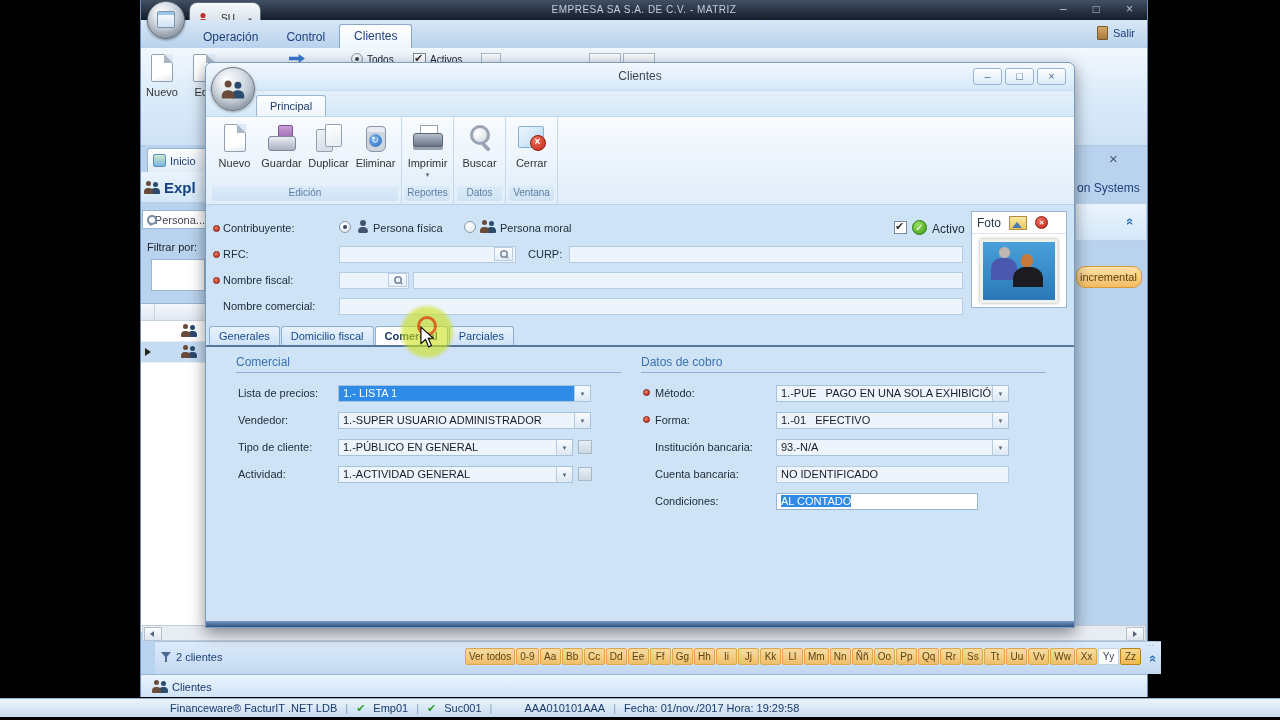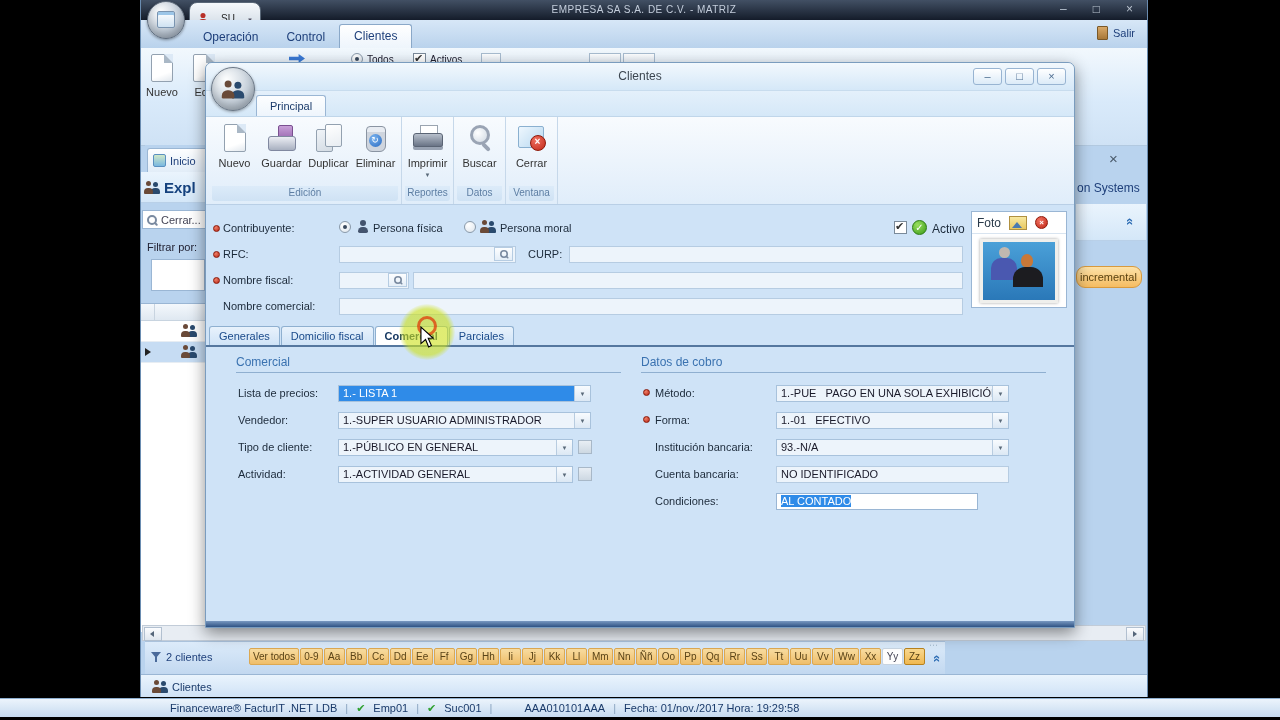--- a/index.html
+++ b/index.html
@@ -54,21 +54,21 @@
   .rp-strip .chevron-up{position:absolute;right:12px;top:10px;}
   .incremental-btn{position:absolute;top:266px;left:935px;width:66px;height:22px;background:linear-gradient(#fde2a8,#f5bc62);border:1px solid #d89a3e;border-radius:9px;font-size:11px;color:#5a4210;line-height:20px;padding-left:3px;overflow:hidden;box-sizing:border-box;}
   
   .hscroll{position:absolute;top:625px;left:1px;width:1004px;height:16px;background:#e8edf3;border:1px solid #c2ccd8;box-sizing:border-box;}
   .harrow{position:absolute;top:1px;width:16px;height:12px;background:linear-gradient(#fbfcfe,#dfe6ee);border:1px solid #b2c0d0;}
   .harrow.left{left:1px;} .harrow.right{right:1px;}
   .harrow i{position:absolute;top:3px;width:0;height:0;border-top:3px solid transparent;border-bottom:3px solid transparent;}
   .harrow.left i{left:5px;border-right:4px solid #55667a;}
   .harrow.right i{left:6px;border-left:4px solid #55667a;}
   
-  .bottom-panel{position:absolute;top:641px;left:4px;width:800px;height:33px;background:linear-gradient(#dcebfa,#c2d8f0);border-top:1px solid #aac2dc;box-sizing:border-box;padding-left:12px;}
+  .bottom-panel{position:absolute;top:641px;left:14px;width:1006px;height:33px;background:linear-gradient(#dcebfa,#c2d8f0);border-top:1px solid #aac2dc;box-sizing:border-box;padding-left:12px;}
   .count{position:absolute;left:6px;top:9px;display:flex;gap:5px;align-items:center;font-size:11px;color:#1e3f7a;}
   .glyph-funnel{width:10px;height:10px;position:relative;}
   .glyph-funnel::before{content:"";position:absolute;left:0;top:0;border-left:5px solid transparent;border-right:5px solid transparent;border-top:6px solid #4a6a9a;}
   .glyph-funnel::after{content:"";position:absolute;left:4px;top:4px;width:2px;height:6px;background:#4a6a9a;}
   .alphabet{position:absolute;right:20px;top:6px;display:flex;align-items:center;}
   .abtn{height:15px;line-height:15px;padding:0 3px;margin-left:1px;font-size:10px;color:#5a4418;background:linear-gradient(#f8dca0,#efbe6a);border:1px solid #dca852;border-radius:2px;min-width:13px;text-align:center;}
   .abtn.alt{background:#fdfdfd;border-color:#c8d4e0;color:#445;}
   .abtn.sel{background:linear-gradient(#f8d890,#f0b850);border-color:#b8821e;}
   .bottom-panel .chevron-up{position:absolute;right:4px;top:9px;}
   .grip{position:absolute;right:6px;top:-2px;color:#9ab0c4;font-size:9px;letter-spacing:1px;}
@@ -237,21 +237,21 @@
         <span class="glyph-inicio"></span>
         <span>Inicio</span>
       </div>
     </div>
     <div class="expl-header">
       <span class="glyph-people"></span>
       <span>Expl</span>
     </div>
     <div class="search-row">
       <span class="glyph-mag"></span>
-      <span>Cerrar...</span>
+      <span>Persona...</span>
     </div>
     <div class="filtrar-label">Filtrar por:</div>
     <div class="filter-input"></div>
     <div class="grid">
       <div class="grid-head"></div>
       <div class="grow">
         <span class="glyph-people"></span>
       </div>
       <div class="grow selected">
         <span class="row-arrow"></span>

